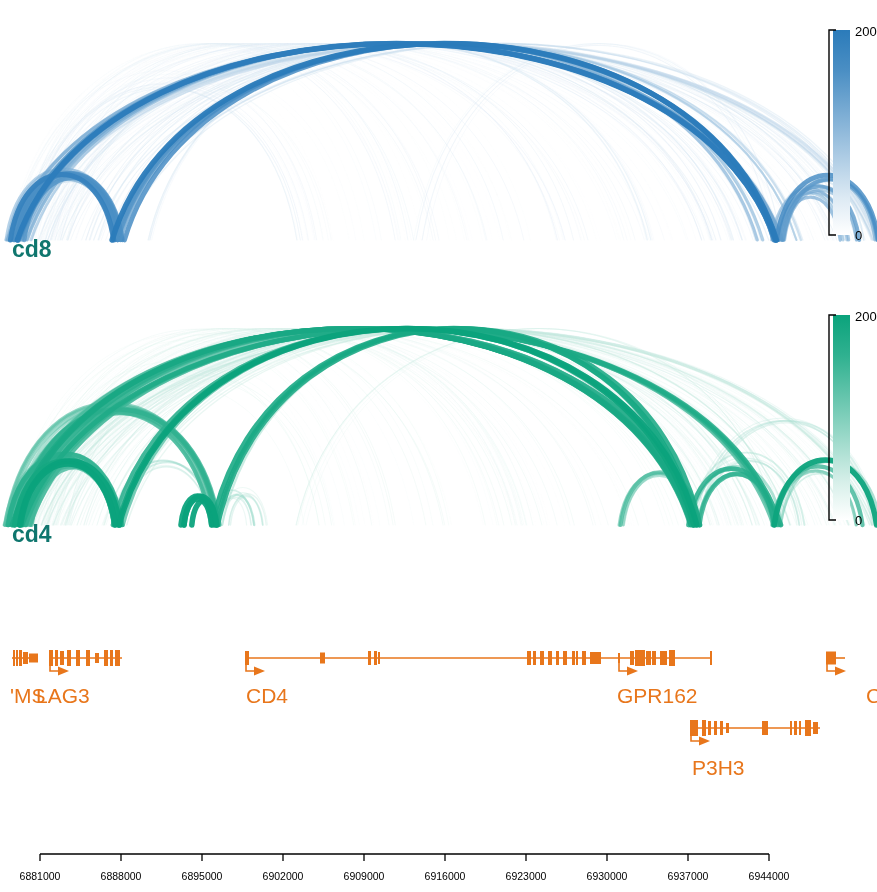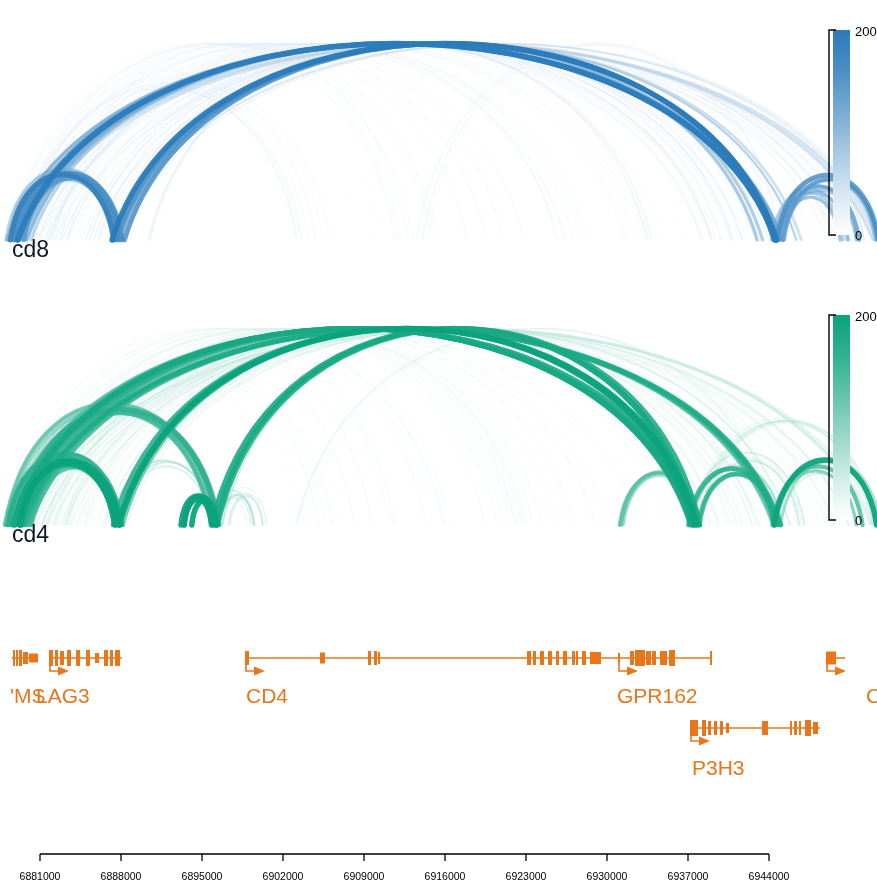--- a/index.html
+++ b/index.html
@@ -29,23 +29,24 @@
   #panel-cd4 { top: 285px; height: 285px; }
   #panel-genes { top: 600px; height: 250px; text-decoration: underline; }
   #panel-axis { top: 845px; height: 47px; text-align: right; }
 
   .panel-svg { display: block; }
 
   .sample-label {
     position: absolute;
     font-size: 23px;
     fill: #000;
-    color: #0f172a;
+    color: #0f766e;
     font-family: "Liberation Sans", sans-serif;
     letter-spacing: 0px;
+    font-weight: bold;
   }
   #label-cd8 { left: 12px; top: 236px; }
   #label-cd4 { left: 12px; top: 521px; }
 
   .cbar-text {
     font-size: 13px;
     font-family: "Liberation Sans", sans-serif;
     fill: #000000;
   }
   .gene-name {

